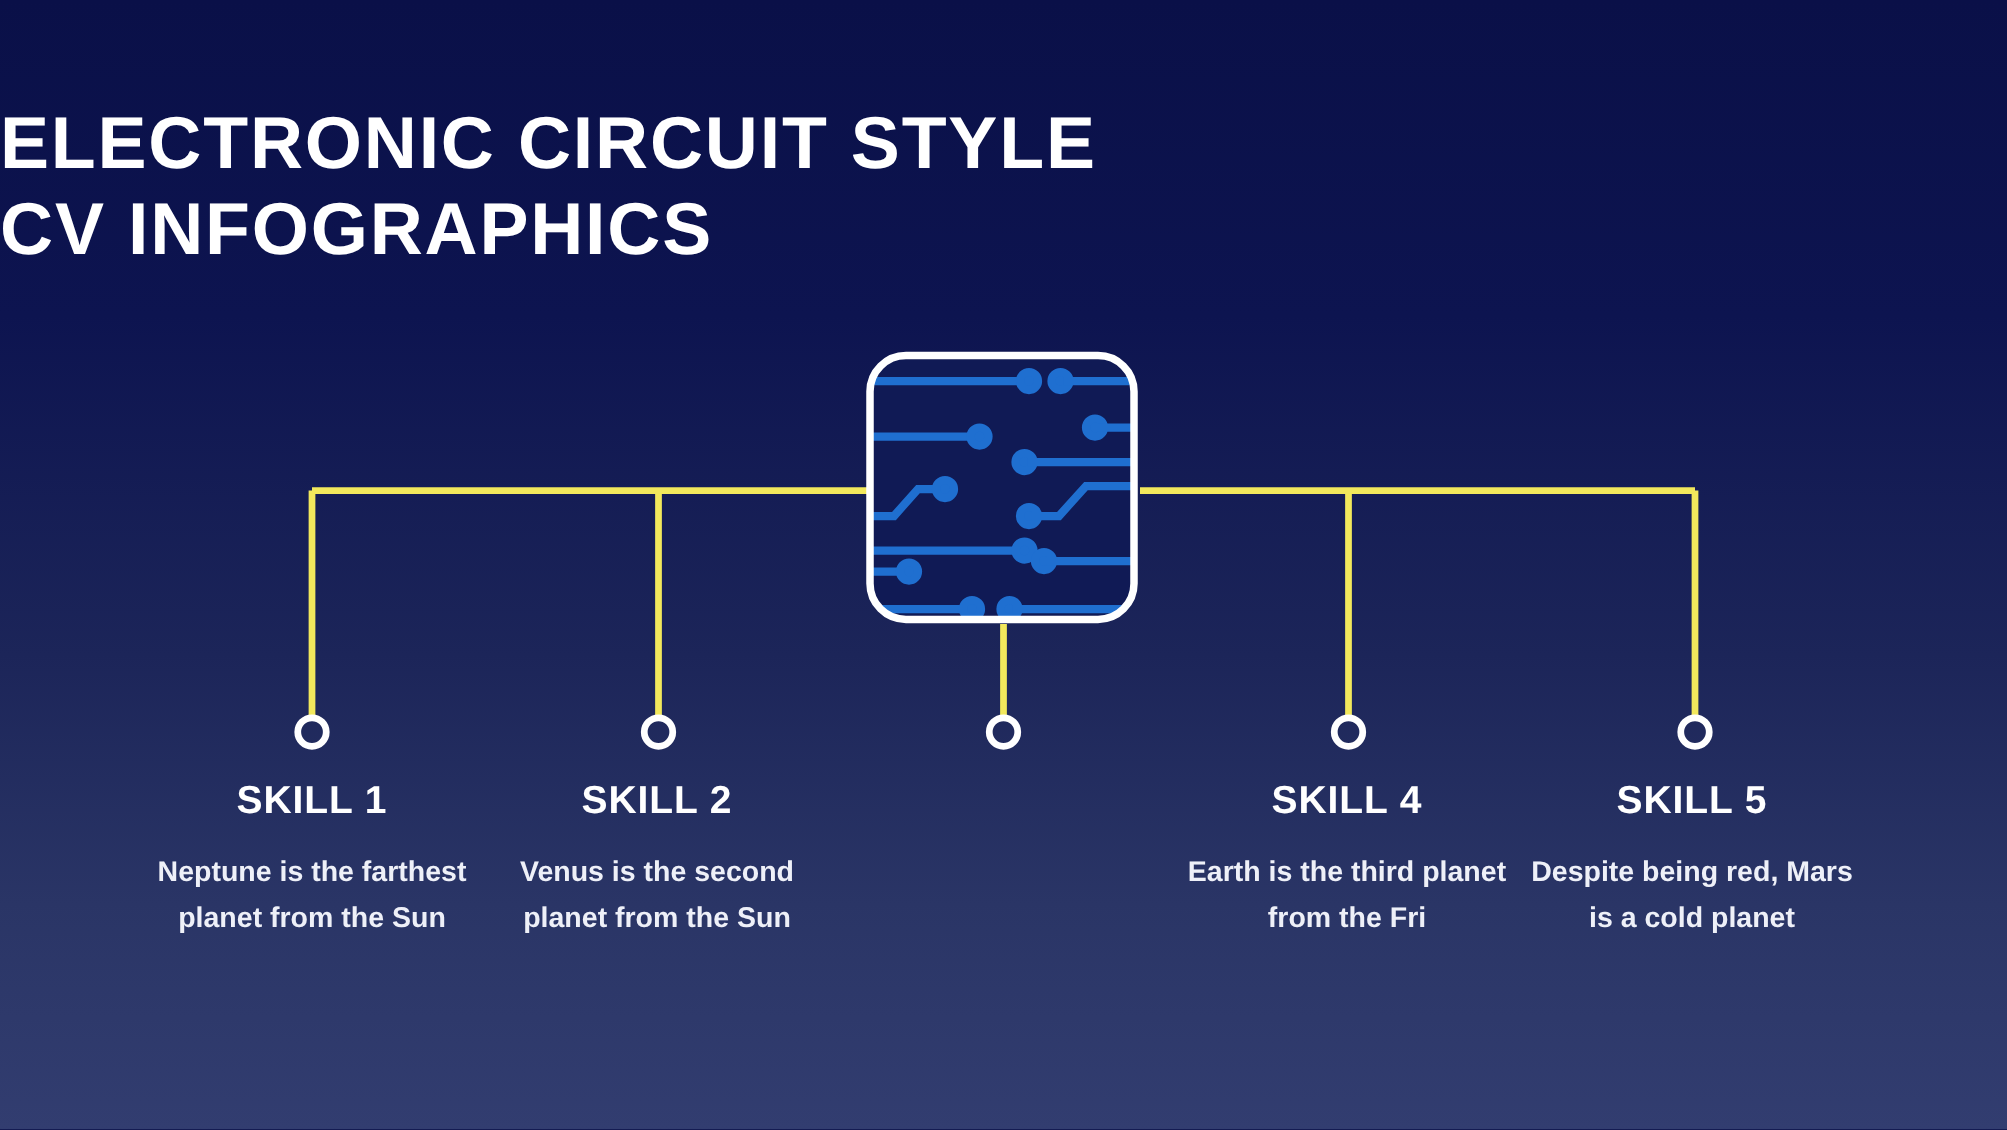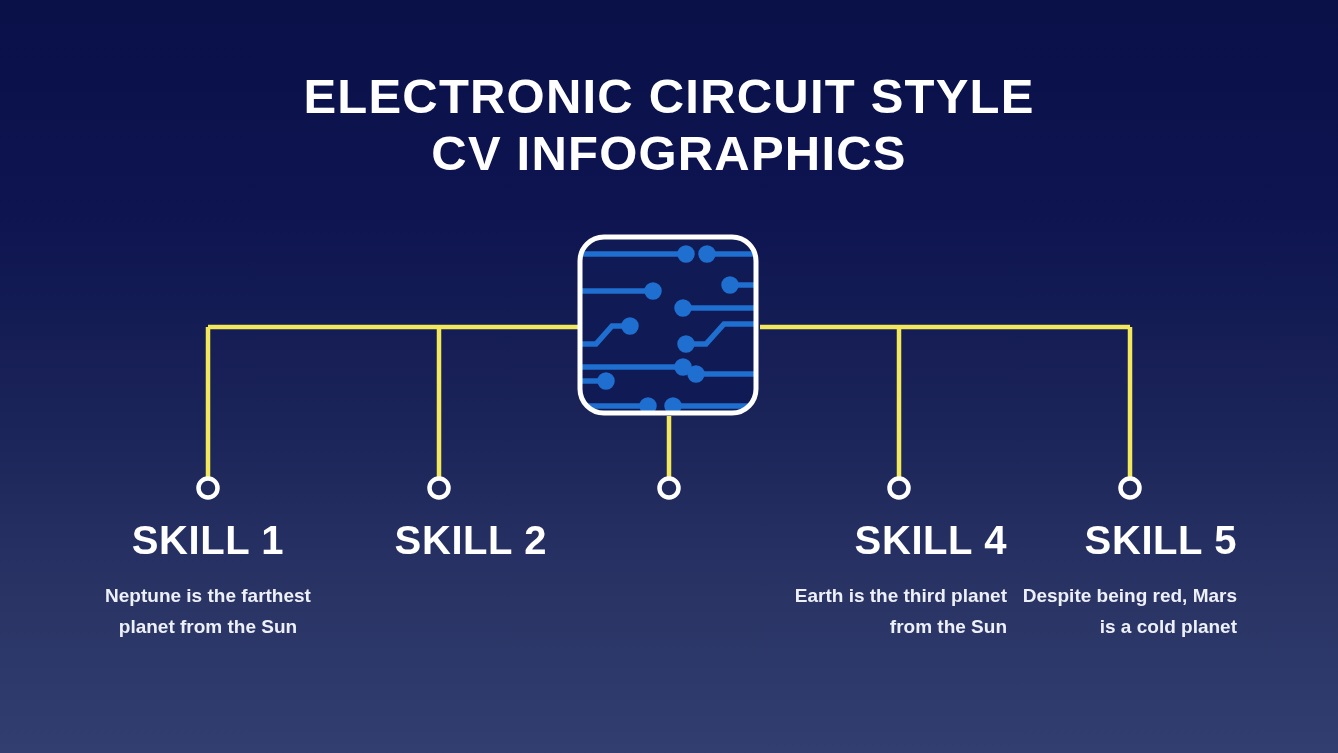--- a/index.html
+++ b/index.html
@@ -22,21 +22,21 @@
     background: linear-gradient(180deg, #0a1048 0%, #0d1450 28%, #1c2559 58%, #2a3566 80%, #323d70 100%);
     overflow: hidden;
   }
 
   
   #title-block {
     position: absolute;
     left: 0;
     top: 68px;
     width: 1338px;
-    text-align: center;
+    text-align: left;
     line-height: 1.16;
   }
   .title-line {
     display: block;
     color: #ffffff;
     font-size: 49px;
     font-weight: bold;
     letter-spacing: 1.2px;
     white-space: nowrap;
   }
@@ -74,26 +74,26 @@
     display: flex;
     justify-content: flex-start;
   }
   .skill-col {
     width: 230px;
     text-align: center;
     box-sizing: border-box;
     padding: 0 6px;
   }
   .skill-col:nth-child(1) { margin-left: 93px; }
-  .skill-col:nth-child(n+2) { margin-left: 0px; text-align: right; }
+  .skill-col:nth-child(n+2) { margin-left: 0px; }
 
   .skill-title {
     display: block;
     color: #ffffff;
-    font-size: 40px;
+    font-size: 26px;
     font-weight: bold;
     letter-spacing: 0.6px;
     margin: 0 0 18px 0;
     white-space: nowrap;
   }
   .skill-desc {
     display: block;
     color: #eef0f8;
     font-size: 19px;
     font-weight: bold;
@@ -186,28 +186,29 @@
 
   <div id="skills">
 
     <div class="skill-col">
       <span class="skill-title">SKILL 1</span>
       <span class="skill-desc">Neptune is the farthest planet from the Sun</span>
     </div>
 
     <div class="skill-col">
       <span class="skill-title">SKILL 2</span>
+      <span class="skill-desc">Venus is the second planet from the Sun</span>
     </div>
 
     <div class="skill-col">
     </div>
 
     <div class="skill-col">
       <span class="skill-title">SKILL 4</span>
-      <span class="skill-desc">Earth is the third planet from the Sun</span>
+      <span class="skill-desc">Earth is the third planet from the Fri</span>
     </div>
 
     <div class="skill-col">
       <span class="skill-title">SKILL 5</span>
       <span class="skill-desc">Despite being red, Mars is a cold planet</span>
     </div>
 
   </div>
 
 </div>

